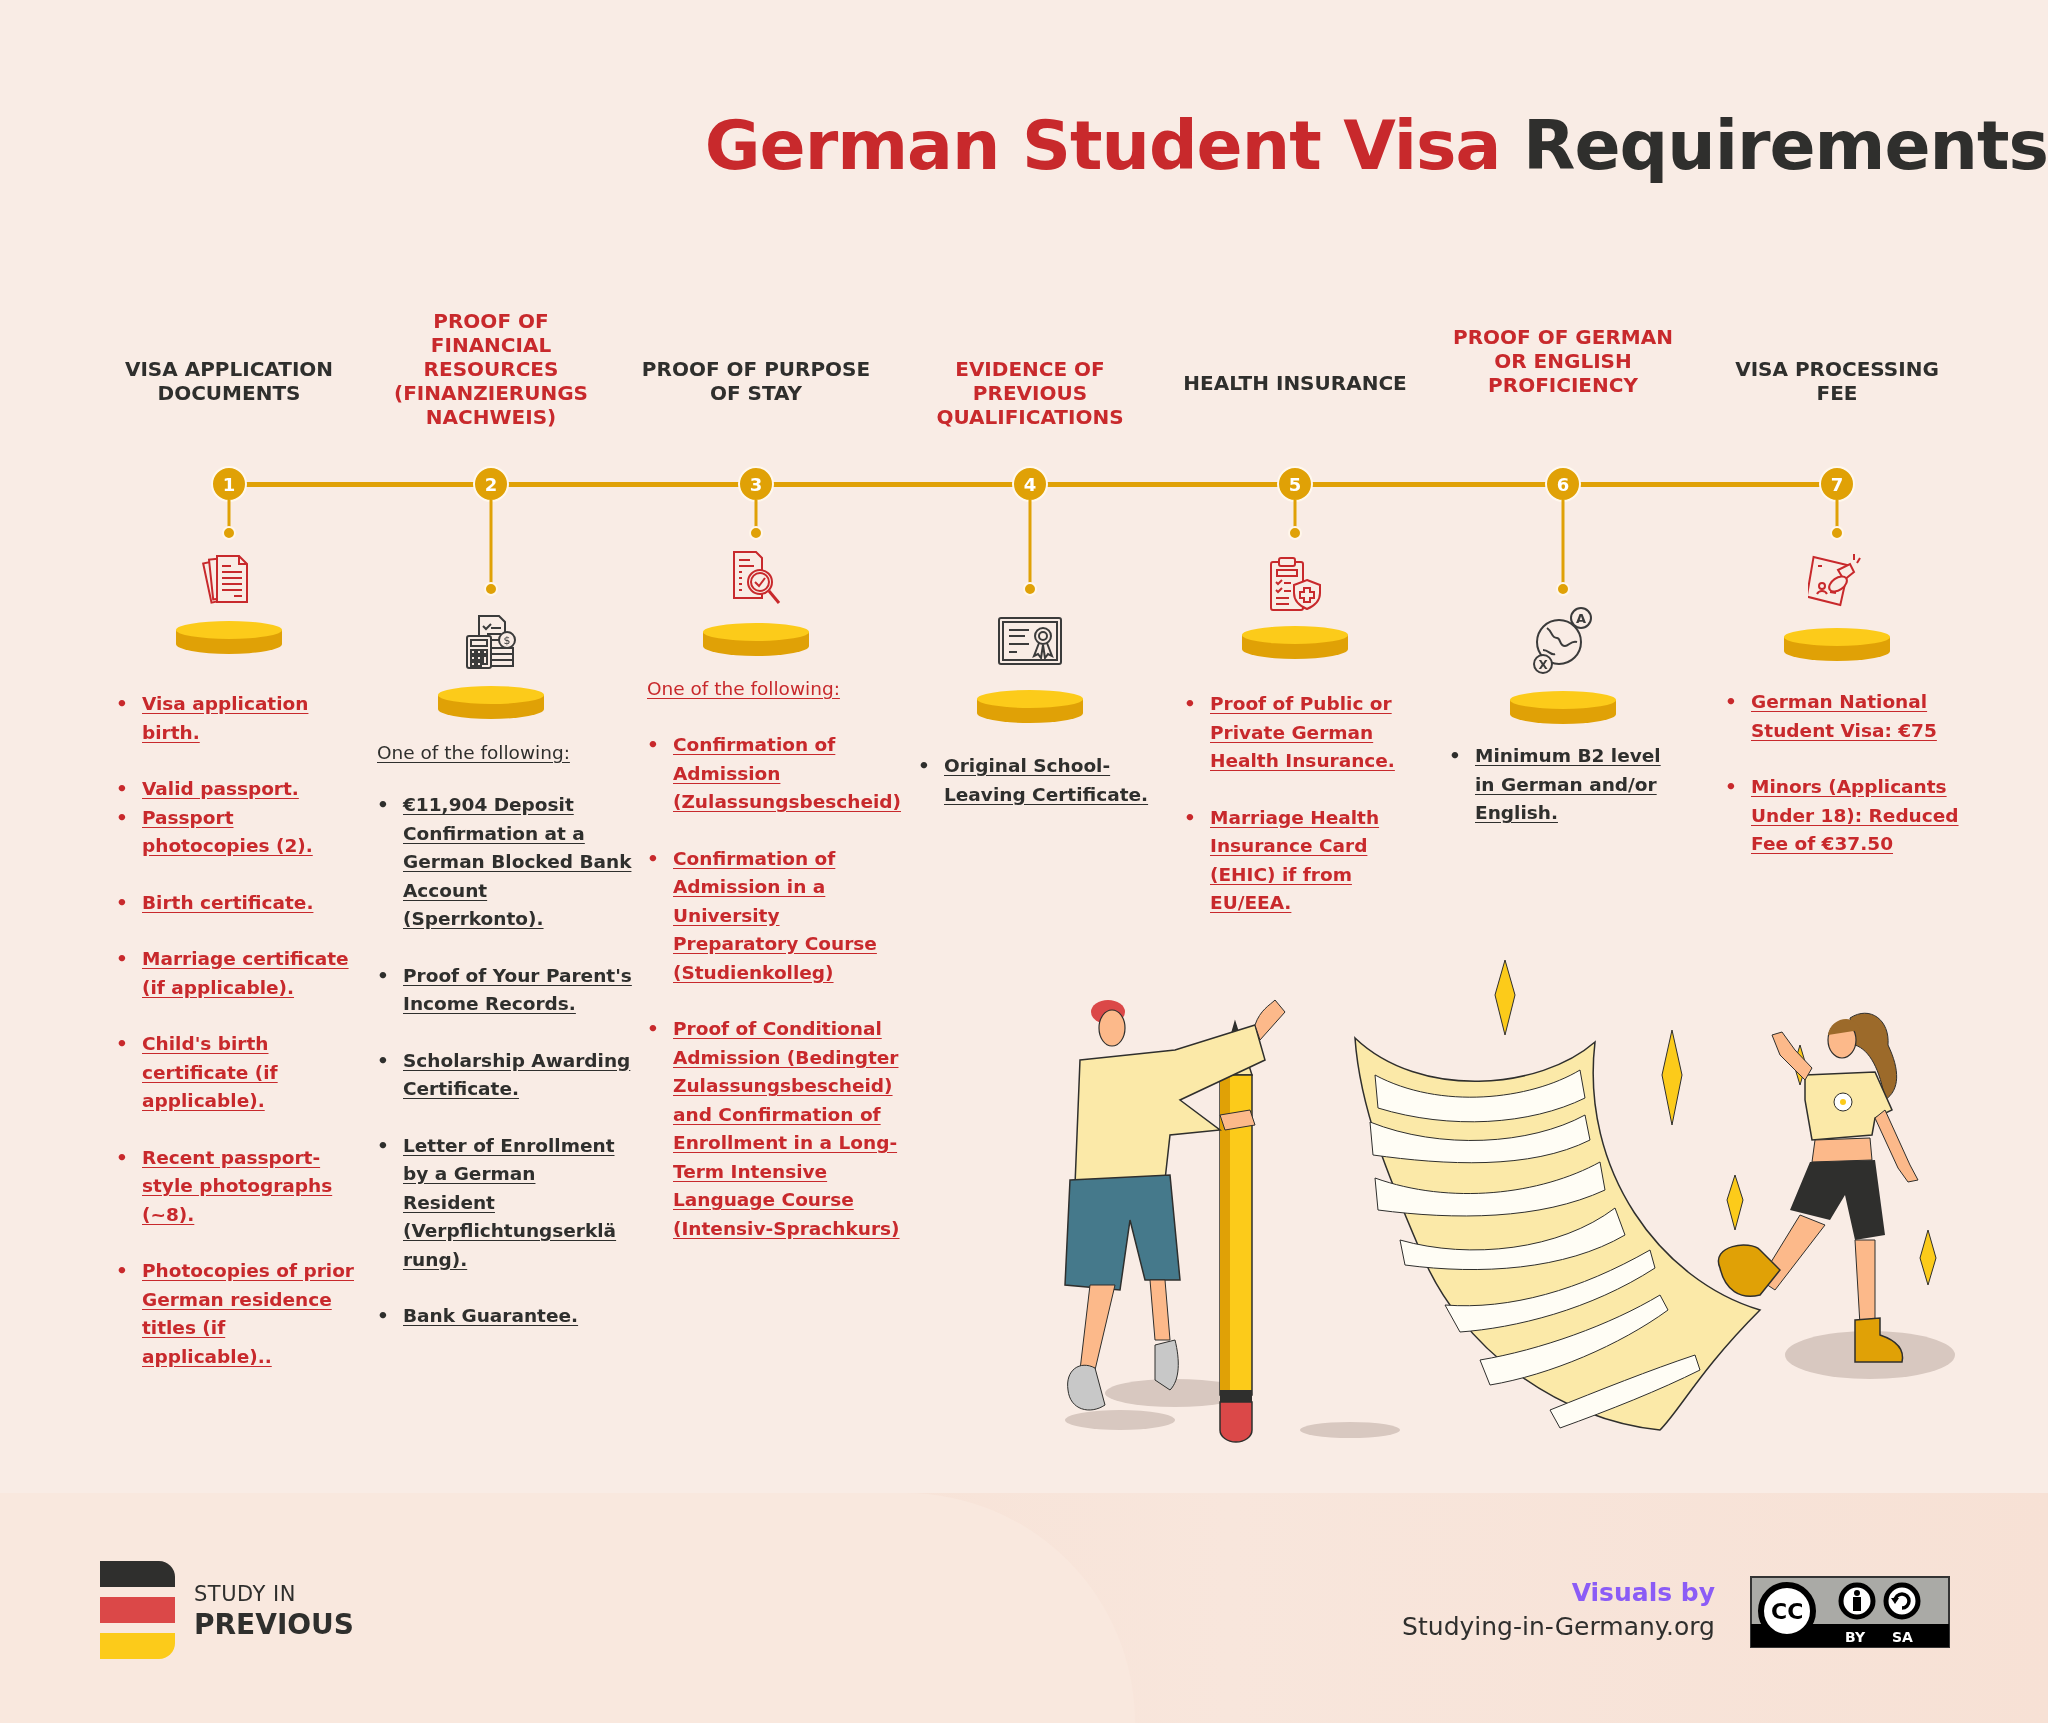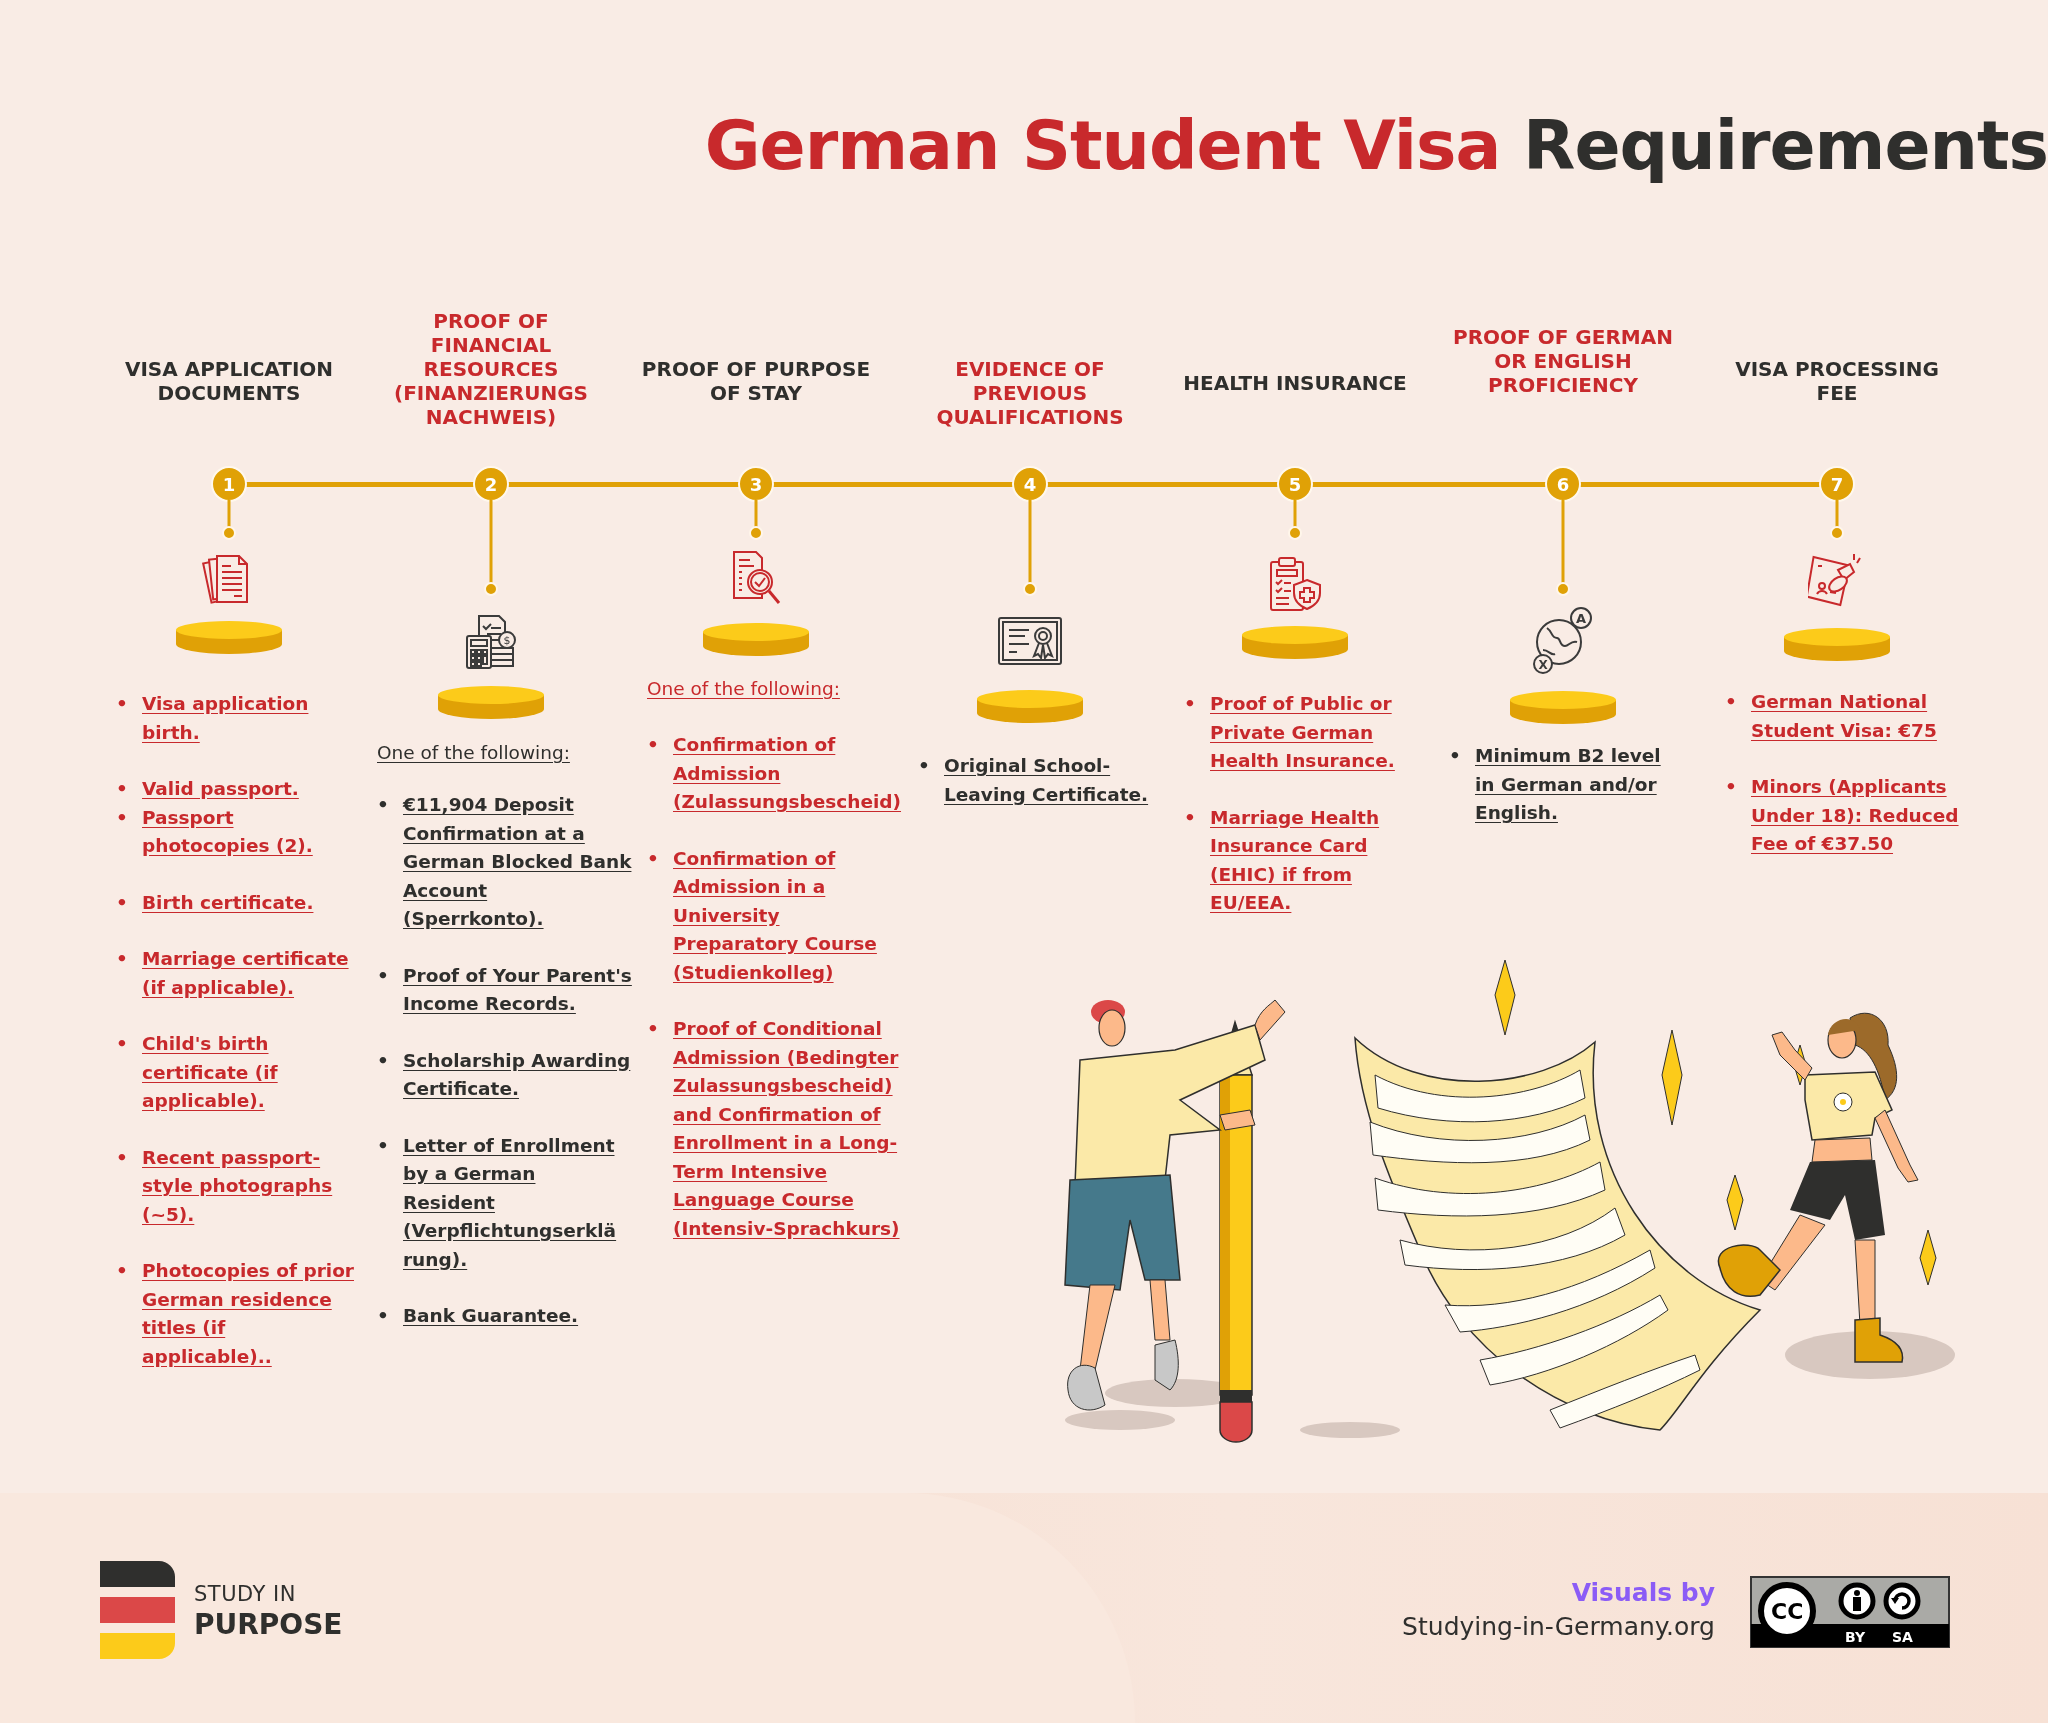--- a/index.html
+++ b/index.html
@@ -239,21 +239,21 @@
     <ellipse cx="55" cy="10" rx="53" ry="9" fill="#fccb1a"></ellipse>
   </svg>
 
 <ul class="list red" style="left:116px; top:690px; width:245px;">
   <li>Visa application birth.</li>
   <li style="margin-top:28px;">Valid passport.</li>
   <li>Passport photocopies (2).</li>
   <li style="margin-top:28px;">Birth certificate.</li>
   <li style="margin-top:28px;">Marriage certificate (if applicable).</li>
   <li style="margin-top:28px;">Child's birth certificate (if applicable).</li>
-  <li style="margin-top:28px;">Recent passport-style photographs (~5).</li>
+  <li style="margin-top:28px;">Recent passport-style photographs (~8).</li>
   <li style="margin-top:28px;">Photocopies of prior German residence titles (if applicable)..</li>
 </ul>
 
 <div class="intro dark" style="left:377px; top:742px;">One of the following:</div>
 <ul class="list dark" style="left:377px; top:791px; width:255px;">
   <li>€11,904 Deposit Confirmation at a German Blocked Bank Account (Sperrkonto).</li>
   <li style="margin-top:28px;">Proof of Your Parent's Income Records.</li>
   <li style="margin-top:28px;">Scholarship Awarding Certificate.</li>
   <li style="margin-top:28px;">Letter of Enrollment by a German Resident (Verpflichtungserklä rung).</li>
   <li style="margin-top:28px;">Bank Guarantee.</li>
@@ -344,21 +344,21 @@
 
 <div class="footer">
   <div class="footer-curve"></div>
 </div>
 <div class="logo-flag">
   <div style="background:#2f2f2d; border-top-right-radius:16px;"></div>
   <div style="background:#db4848;"></div>
   <div style="background:#fccb1a; border-bottom-right-radius:16px;"></div>
 </div>
 <div class="logo-text1">STUDY IN</div>
-<div class="logo-text2">PURPOSE</div>
+<div class="logo-text2">PREVIOUS</div>
 <div class="credit1">Visuals by</div>
 <div class="credit2">Studying-in-Germany.org</div>
 
 <svg class="cc-badge" viewBox="0 0 200 72">
   <rect x="1" y="1" width="198" height="70" fill="#aaaaa6" stroke="#333" stroke-width="2"></rect>
   <rect x="1" y="48" width="198" height="23" fill="#000"></rect>
   <circle cx="37" cy="35" r="26" fill="#fff" stroke="#000" stroke-width="6"></circle>
   <text x="21" y="43" font-size="22" font-weight="bold" fill="#000" font-family="DejaVu Sans, sans-serif">CC</text>
   <circle cx="107" cy="25" r="16" fill="#fff" stroke="#000" stroke-width="5"></circle>
   <circle cx="107" cy="17" r="3" fill="#000"></circle>

